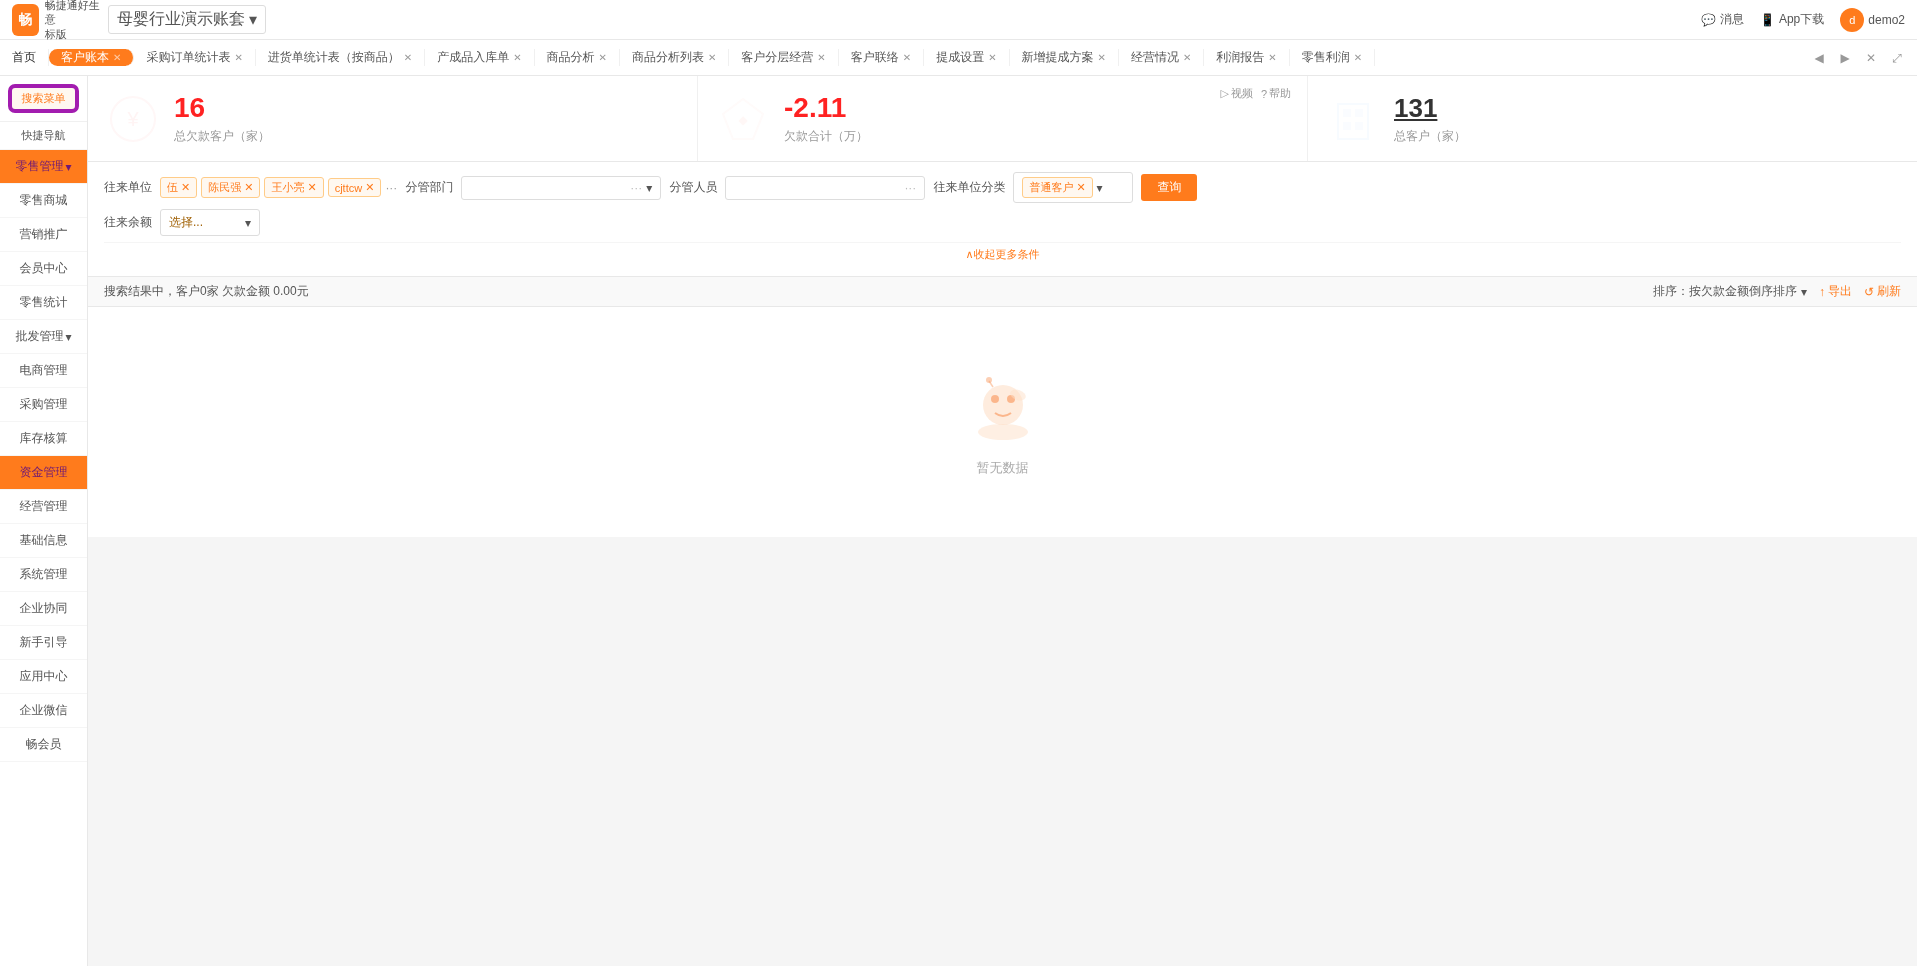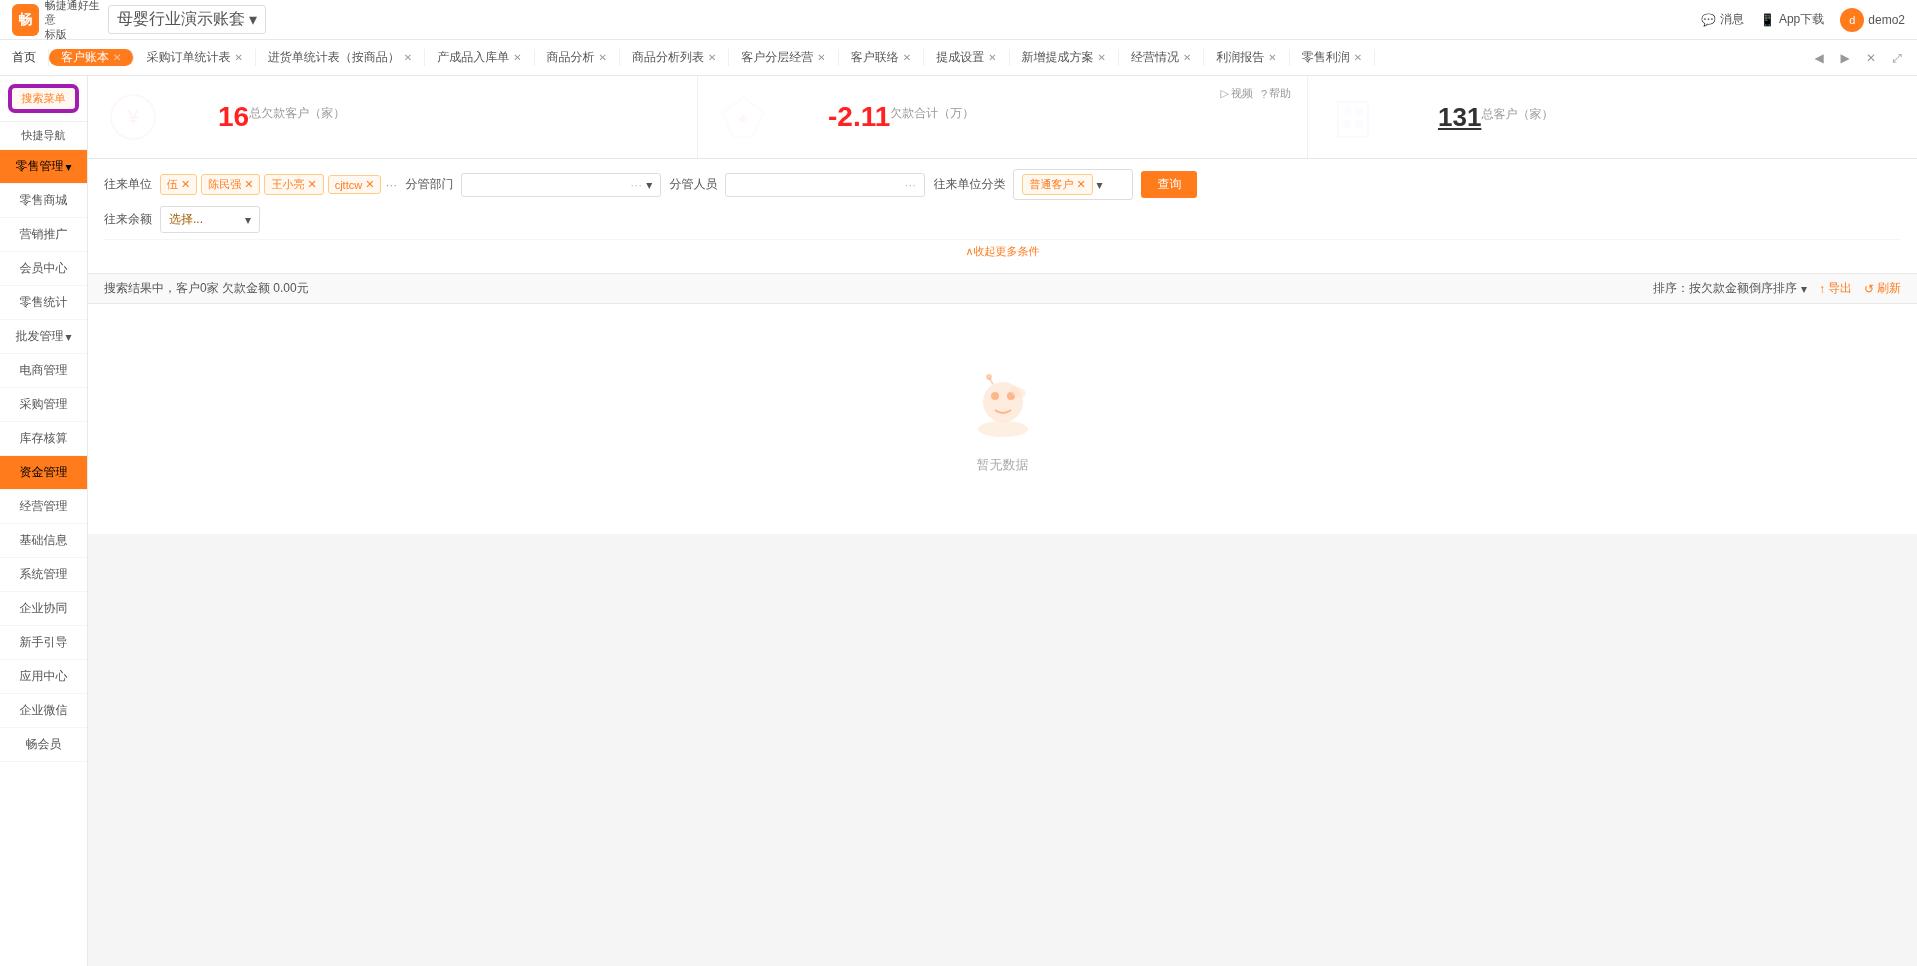--- a/index.html
+++ b/index.html
@@ -26,38 +26,38 @@
 
     
     .main-layout { display: flex; flex: 1; overflow: hidden; }
 
     
     .sidebar { width: 88px; background: #fff; border-right: 1px solid #e8e8e8; display: flex; flex-direction: column; flex-shrink: 0; overflow-y: auto; }
     .sidebar-search { padding: 8px; border-bottom: 1px solid #f0f0f0; }
     .sidebar-search-btn { width: 100%; padding: 3px; background: #fff8f0; border: 4px solid #a21caf; border-radius: 7px; color: #ff7b1c; font-size: 11px; cursor: pointer; text-align: center; }
     .sidebar-nav-btn { padding: 6px 4px; text-align: center; font-size: 11px; color: #555; cursor: pointer; border-bottom: 1px solid #f5f5f5; }
     .sidebar-item { padding: 8px 4px; text-align: center; font-size: 12px; color: #555; cursor: pointer; border-bottom: 1px solid #f5f5f5; }
-    .sidebar-item.active { background: #ff7b1c; color: #000000; text-align: center; }
+    .sidebar-item.active { background: #ff7b1c; color: #701a75; text-align: center; }
     .sidebar-item.has-arrow { display: flex; align-items: center; justify-content: center; gap: 2px; }
 
     
     .content { flex: 1; overflow-y: auto; background: #f5f5f5; }
 
     
     .stats-row { display: flex; background: #fff; border-bottom: 1px solid #e8e8e8; }
     .stat-card { flex: 1; padding: 16px 20px; display: flex; align-items: center; gap: 16px; border-right: 1px solid #f0f0f0; min-height: 80px; position: relative; }
     .stat-card:last-child { border-right: none; }
     .stat-icon { width: 50px; height: 50px; display: flex; align-items: center; justify-content: center; font-size: 32px; opacity: 0.15; }
     .stat-icon.red { color: #ff4444; }
     .stat-icon.blue { color: #4499ff; }
     .stat-value { font-size: 28px; font-weight: bold; }
     .stat-value.red { color: #ff2222; }
     .stat-value.black { color: #333; font-size: 26px; text-decoration: underline; }
     .stat-label { font-size: 12px; color: #999; margin-top: 4px; }
-    .stat-info { display: flex; flex-direction: row; margin-left: 44px; }
+    .stat-info { display: flex; flex-direction: column; }
     .stat-actions { position: absolute; top: 10px; right: 16px; display: flex; gap: 8px; font-size: 11px; color: #999; cursor: pointer; }
     .stat-actions span { display: flex; align-items: center; gap: 2px; }
 
     
     .filter-area { background: #fff; padding: 10px 16px; border-bottom: 1px solid #e8e8e8; }
     .filter-row { display: flex; align-items: center; flex-wrap: wrap; gap: 8px; margin-bottom: 6px; }
     .filter-label { font-size: 12px; color: #555; white-space: nowrap; }
     .filter-tags { display: flex; align-items: center; gap: 4px; flex-wrap: wrap; }
     .filter-more { color: #999; cursor: pointer; font-size: 12px; }
     .filter-select { border: 1px solid #ddd; border-radius: 3px; padding: 4px 8px; font-size: 12px; color: #555; background: #fff; cursor: pointer; display: flex; align-items: center; gap: 4px; min-width: 120px; }

